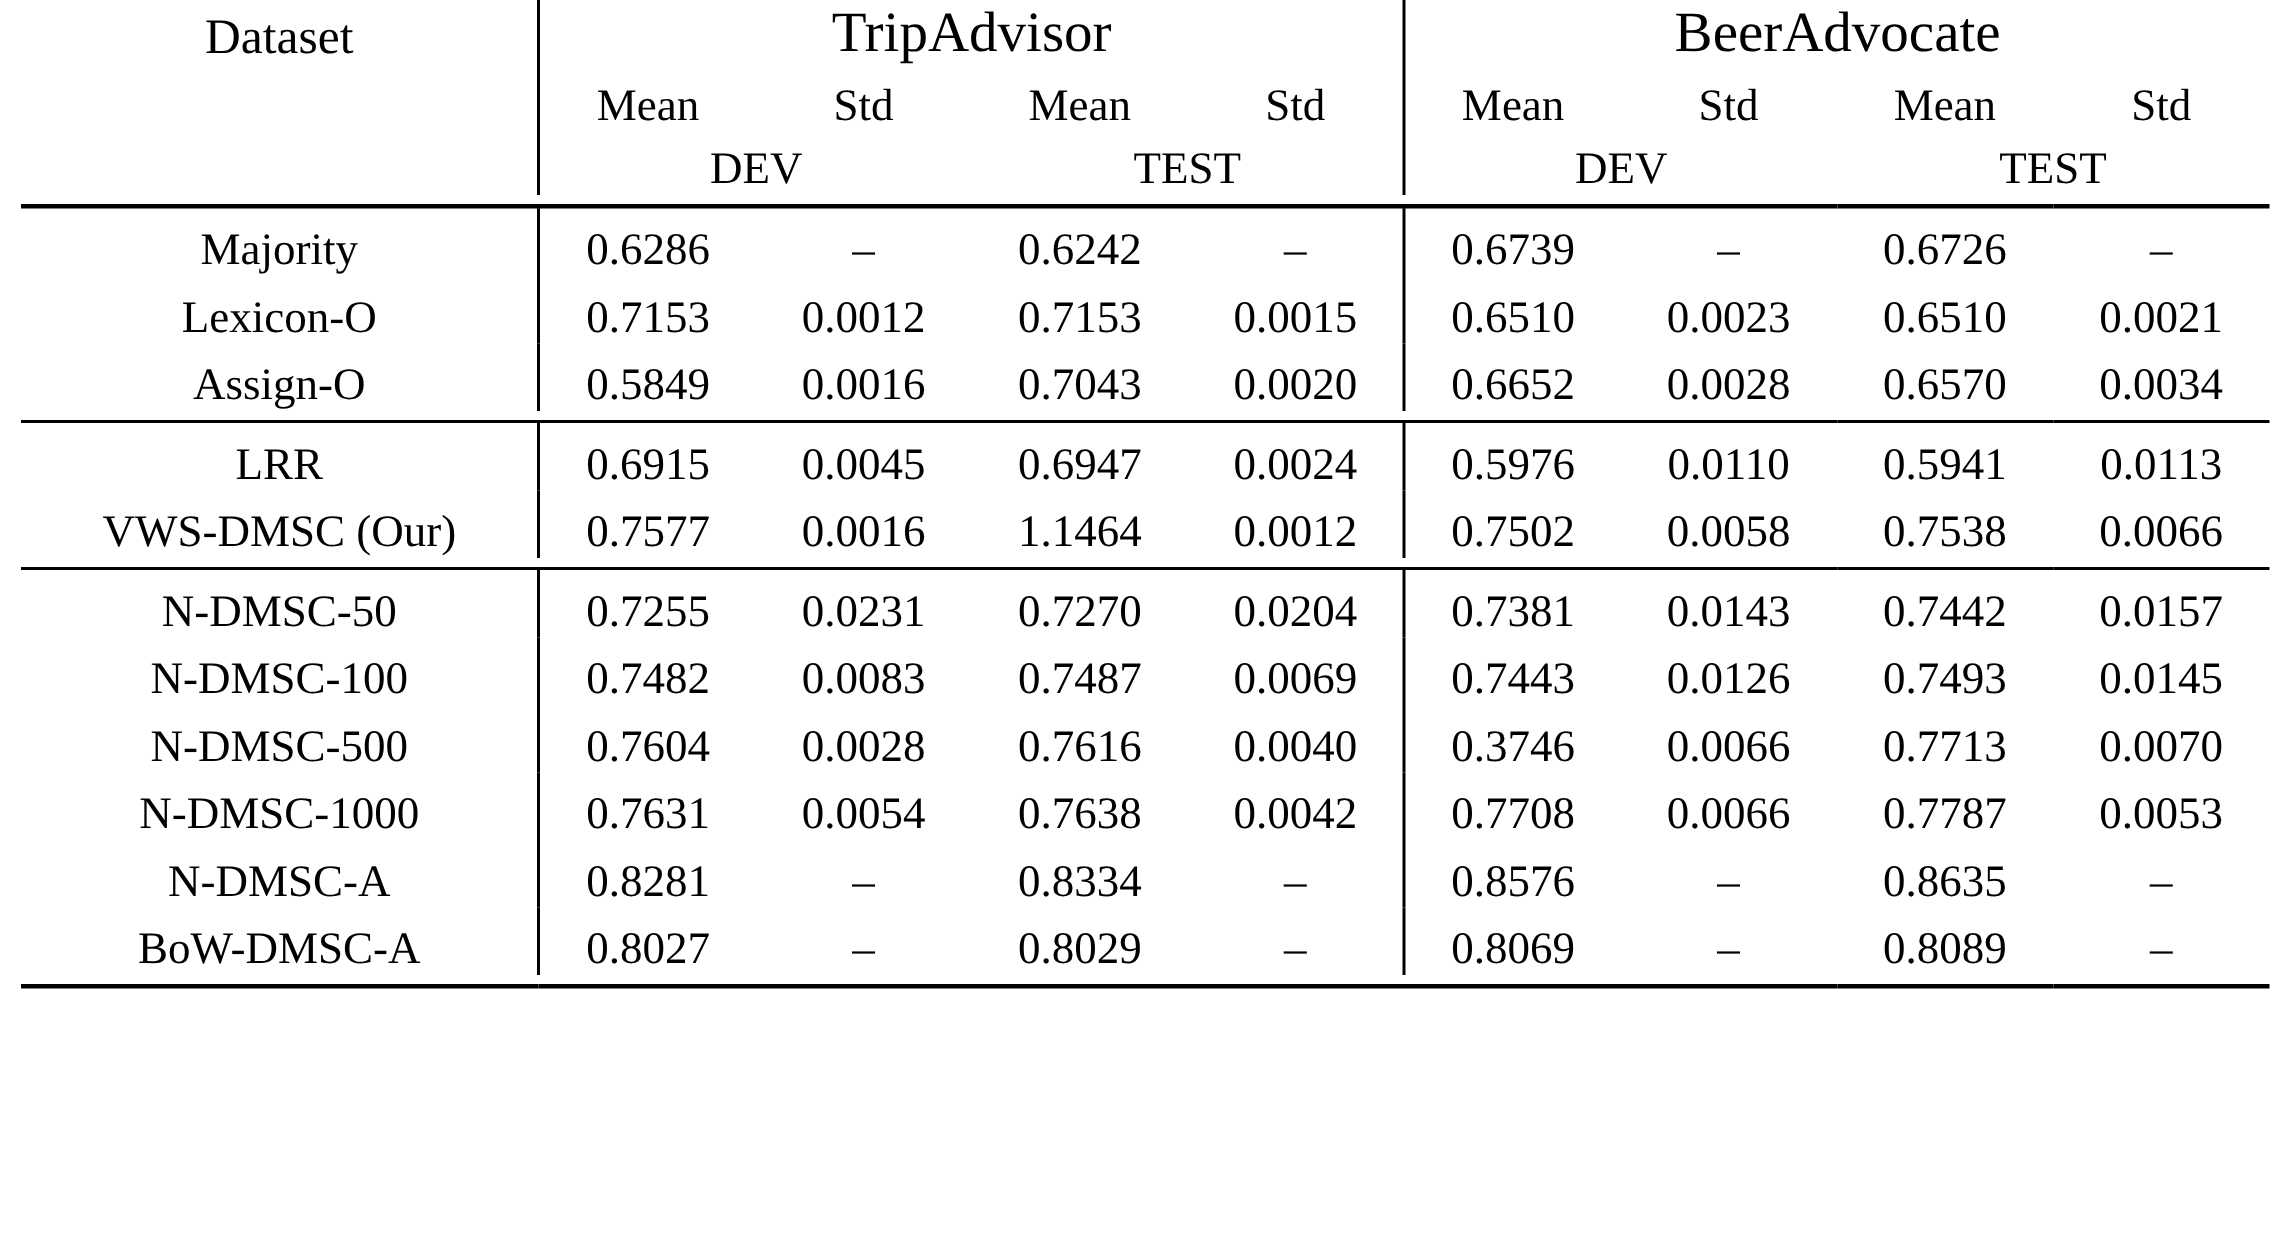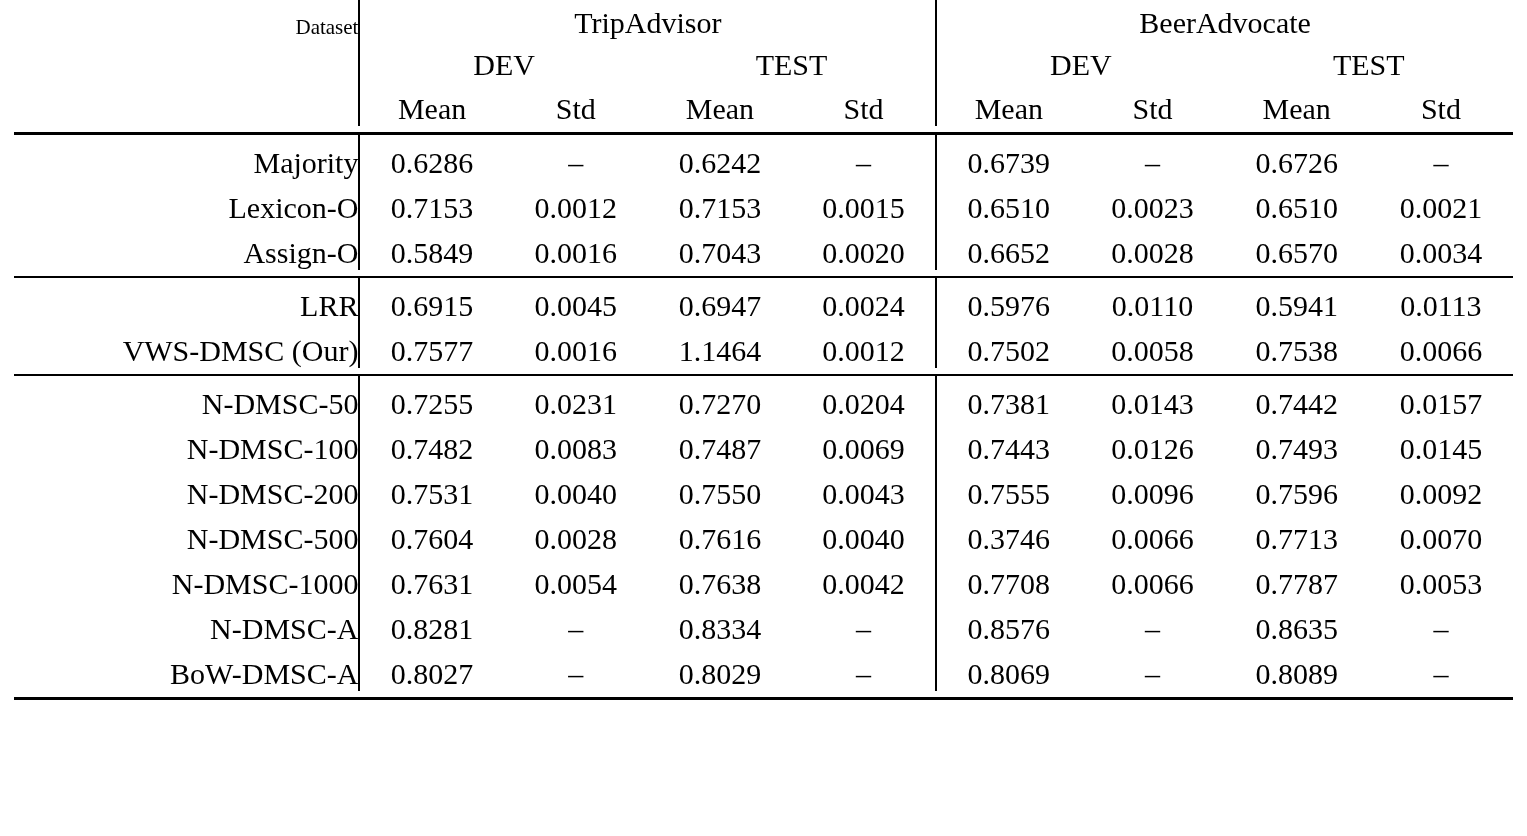--- a/index.html
+++ b/index.html
@@ -36,53 +36,53 @@
   col.c-name   { width: 345px; }
   col.c-num    { width: 144px; }
 
   .rule-top td    { border-bottom: 3px solid #000; height: 6px; }
   .rule-mid td    { border-bottom: 2px solid #000; height: 6px; }
   .rule-bottom td { border-bottom: 3px solid #000; height: 6px; }
 
   .hdr-group {
     text-align: center;
     font-weight: bold;
-    font-size: 30px;
+    font-size: 38px;
     padding-bottom: 4px;
     height: 40px;
   }
   .hdr-sub {
     text-align: center;
     font-size: 30px;
     height: 42px;
     padding-bottom: 2px;
   }
   .hdr-col {
     text-align: center;
     font-size: 30px;
     height: 44px;
     padding-bottom: 6px;
   }
   .dataset-head {
     font-weight: bold;
-    font-size: 21px;
-    text-align: right;
+    font-size: 33px;
+    text-align: center;
     padding-left: 4px;
     height: 40px;
   }
   .vline {
     border-left: 2px solid #000;
   }
   td.datacell {
     text-align: center;
     height: 45px;
     font-size: 30px;
   }
   td.rowname {
-    text-align: right;
+    text-align: center;
     padding-left: 4px;
     height: 45px;
     font-size: 30px;
   }
   td.rowname.bold { font-weight: normal; }
 </style>
 </head>
 <body>
 
 <div class="table-wrap">
@@ -100,35 +100,35 @@
     </colgroup>
     <tbody id="table-body">
 
     <tr>
           <td class="dataset-head">Dataset</td>
           <td class="hdr-group vline" colspan="4">TripAdvisor</td>
           <td class="hdr-group vline" colspan="4">BeerAdvocate</td>
         </tr>
         <tr>
           <td></td>
+          <td class="hdr-col vline">Mean</td>
+          <td class="hdr-col">Std</td>
+          <td class="hdr-col">Mean</td>
+          <td class="hdr-col">Std</td>
+          <td class="hdr-col vline">Mean</td>
+          <td class="hdr-col">Std</td>
+          <td class="hdr-col">Mean</td>
+          <td class="hdr-col">Std</td>
+        </tr>
+        <tr>
+          <td></td>
           <td class="hdr-sub vline" colspan="2">DEV</td>
           <td class="hdr-sub" colspan="2">TEST</td>
           <td class="hdr-sub vline" colspan="2">DEV</td>
           <td class="hdr-sub" colspan="2">TEST</td>
-        </tr>
-        <tr>
-          <td></td>
-          <td class="hdr-col vline">Mean</td>
-          <td class="hdr-col">Std</td>
-          <td class="hdr-col">Mean</td>
-          <td class="hdr-col">Std</td>
-          <td class="hdr-col vline">Mean</td>
-          <td class="hdr-col">Std</td>
-          <td class="hdr-col">Mean</td>
-          <td class="hdr-col">Std</td>
         </tr>
         <tr class="rule-top">
           <td colspan="9"></td>
         </tr>
         <tr>
           <td class="rowname">Majority</td>
           <td class="datacell vline">0.6286</td>
           <td class="datacell">–</td>
           <td class="datacell">0.6242</td>
           <td class="datacell">–</td>
@@ -203,31 +203,20 @@
           <td class="datacell vline">0.7482</td>
           <td class="datacell">0.0083</td>
           <td class="datacell">0.7487</td>
           <td class="datacell">0.0069</td>
           <td class="datacell vline">0.7443</td>
           <td class="datacell">0.0126</td>
           <td class="datacell">0.7493</td>
           <td class="datacell">0.0145</td>
         </tr>
         <tr>
-          <td class="rowname">N-DMSC-200</td>
-          <td class="datacell vline">0.7531</td>
-          <td class="datacell">0.0040</td>
-          <td class="datacell">0.7550</td>
-          <td class="datacell">0.0043</td>
-          <td class="datacell vline">0.7555</td>
-          <td class="datacell">0.0096</td>
-          <td class="datacell">0.7596</td>
-          <td class="datacell">0.0092</td>
-        </tr>
-        <tr>
           <td class="rowname">N-DMSC-500</td>
           <td class="datacell vline">0.7604</td>
           <td class="datacell">0.0028</td>
           <td class="datacell">0.7616</td>
           <td class="datacell">0.0040</td>
           <td class="datacell vline">0.3746</td>
           <td class="datacell">0.0066</td>
           <td class="datacell">0.7713</td>
           <td class="datacell">0.0070</td>
         </tr>

